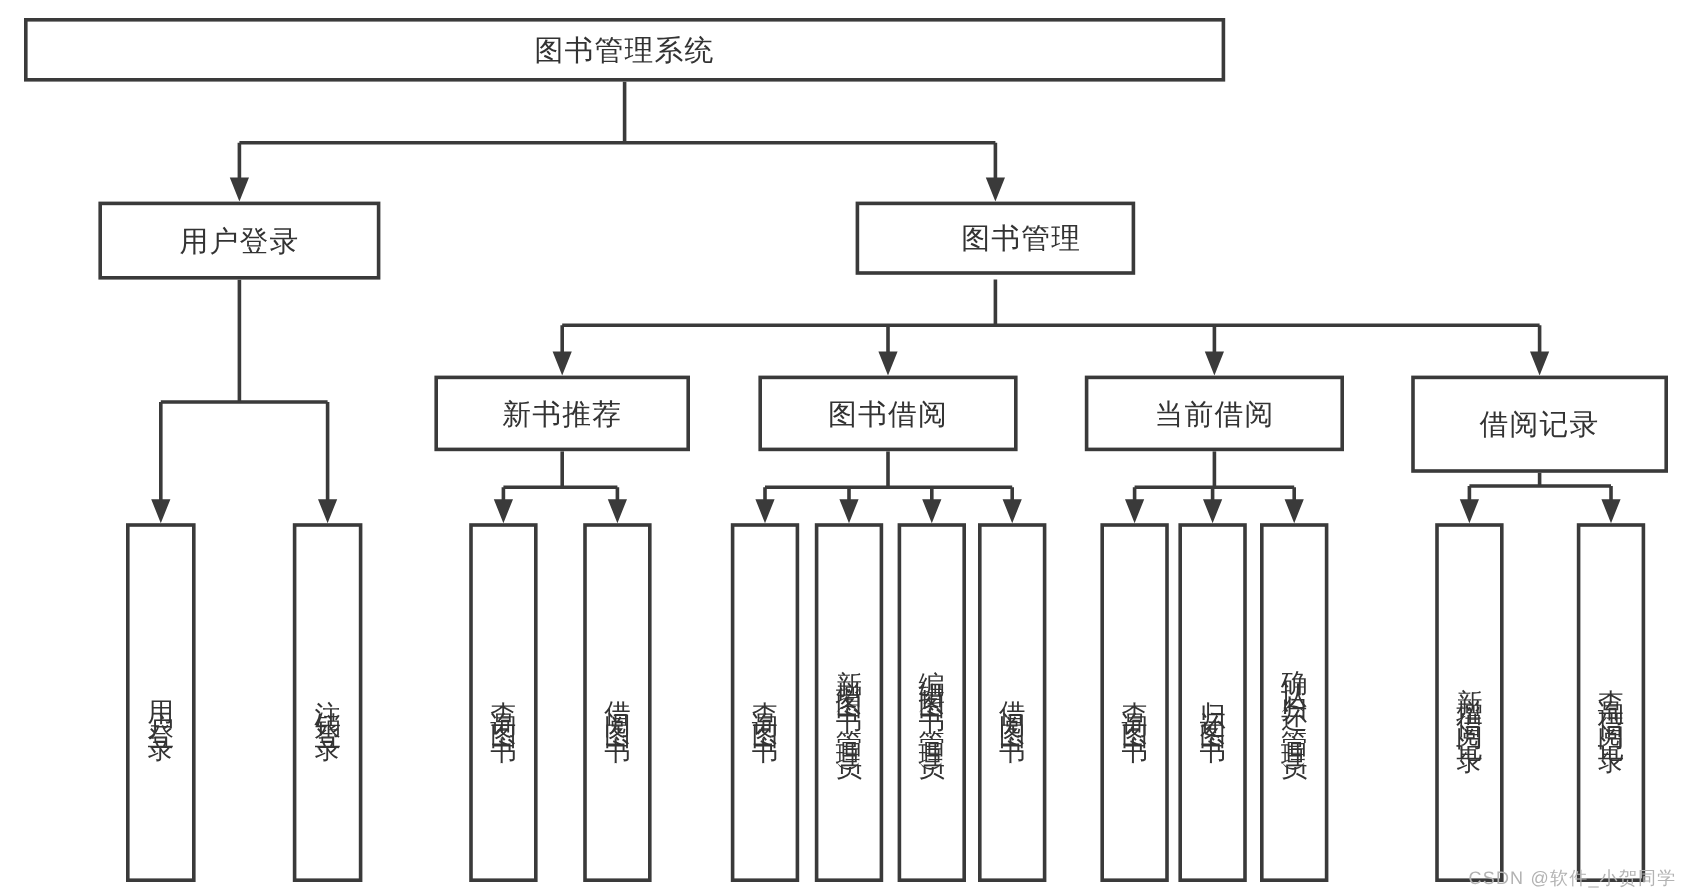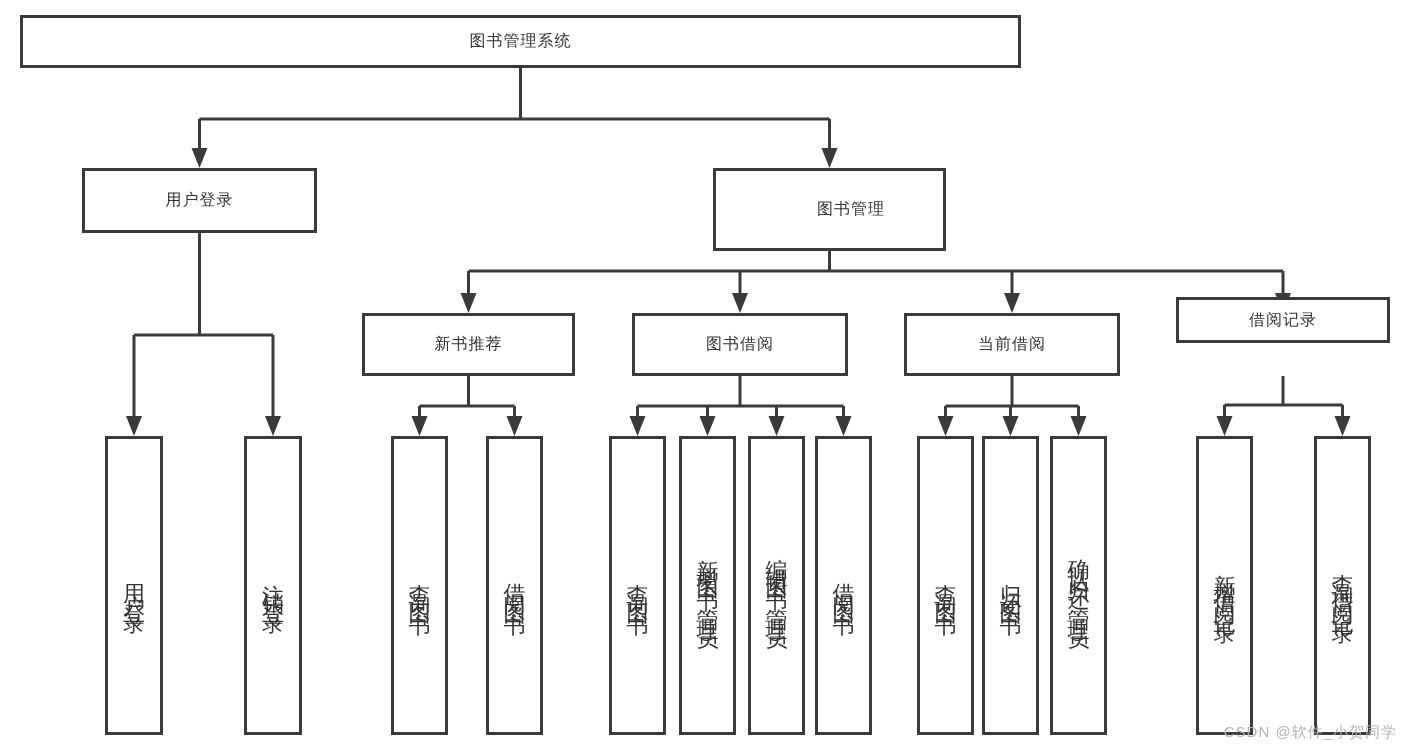--- a/index.html
+++ b/index.html
@@ -19,21 +19,21 @@
   }
   .box {
     position: absolute;
     box-sizing: border-box;
     border: 3px solid #3a3a3a;
     background: #ffffff;
     display: flex;
     align-items: center;
     justify-content: center;
     color: #333333;
-    font-size: 16px;
+    font-size: 24px;
     letter-spacing: 1px;
     text-align: center;
     white-space: nowrap;
   }
   .box.v {
     writing-mode: vertical-rl;
     text-orientation: mixed;
     font-size: 22px;
     letter-spacing: 10px;
     white-space: normal;
@@ -79,26 +79,26 @@
              M937.5 416 L953.5 416 L945.5 436 Z
              M1002.5 416 L1018.5 416 L1010.5 436 Z
              M1070.5 416 L1086.5 416 L1078.5 436 Z
              M1216.5 416 L1232.5 416 L1224.5 436 Z
              M1334.5 416 L1350.5 416 L1342.5 436 Z"></path>
   </svg>
 
   <div class="box" style="left:20px;top:15px;width:1001px;height:53px;">图书管理系统</div>
 
   <div class="box" style="left:82px;top:168px;width:235px;height:65px;">用户登录</div>
-  <div class="box" style="left:713px;top:168px;width:233px;height:83px;padding-left:43px;">图书管理</div>
+  <div class="box" style="left:713px;top:168px;width:233px;height:61px;padding-left:43px;">图书管理</div>
 
   <div class="box" style="left:632px;top:313px;width:216px;height:63px;">图书借阅</div>
   <div class="box" style="left:362px;top:313px;width:213px;height:63px;">新书推荐</div>
   <div class="box" style="left:904px;top:313px;width:216px;height:63px;text-align:right;">当前借阅</div>
-  <div class="box" style="left:1176px;top:297px;width:214px;height:46px;">借阅记录</div>
+  <div class="box" style="left:1176px;top:313px;width:214px;height:81px;">借阅记录</div>
 
   <div class="box v" style="left:105px;top:436px;width:58px;height:299px;">用户登录</div>
   <div class="box v" style="left:244px;top:436px;width:58px;height:299px;">注销登录</div>
 
   <div class="box v" style="left:391px;top:436px;width:57px;height:299px;">查询图书</div>
   <div class="box v" style="left:486px;top:436px;width:57px;height:299px;">借阅图书</div>
 
   <div class="box v" style="left:609px;top:436px;width:57px;height:299px;">查询图书</div>
   <div class="box v" style="left:679px;top:436px;width:57px;height:299px;">新增图书（管理员）</div>
   <div class="box v" style="left:748px;top:436px;width:57px;height:299px;">编辑图书（管理员）</div>

